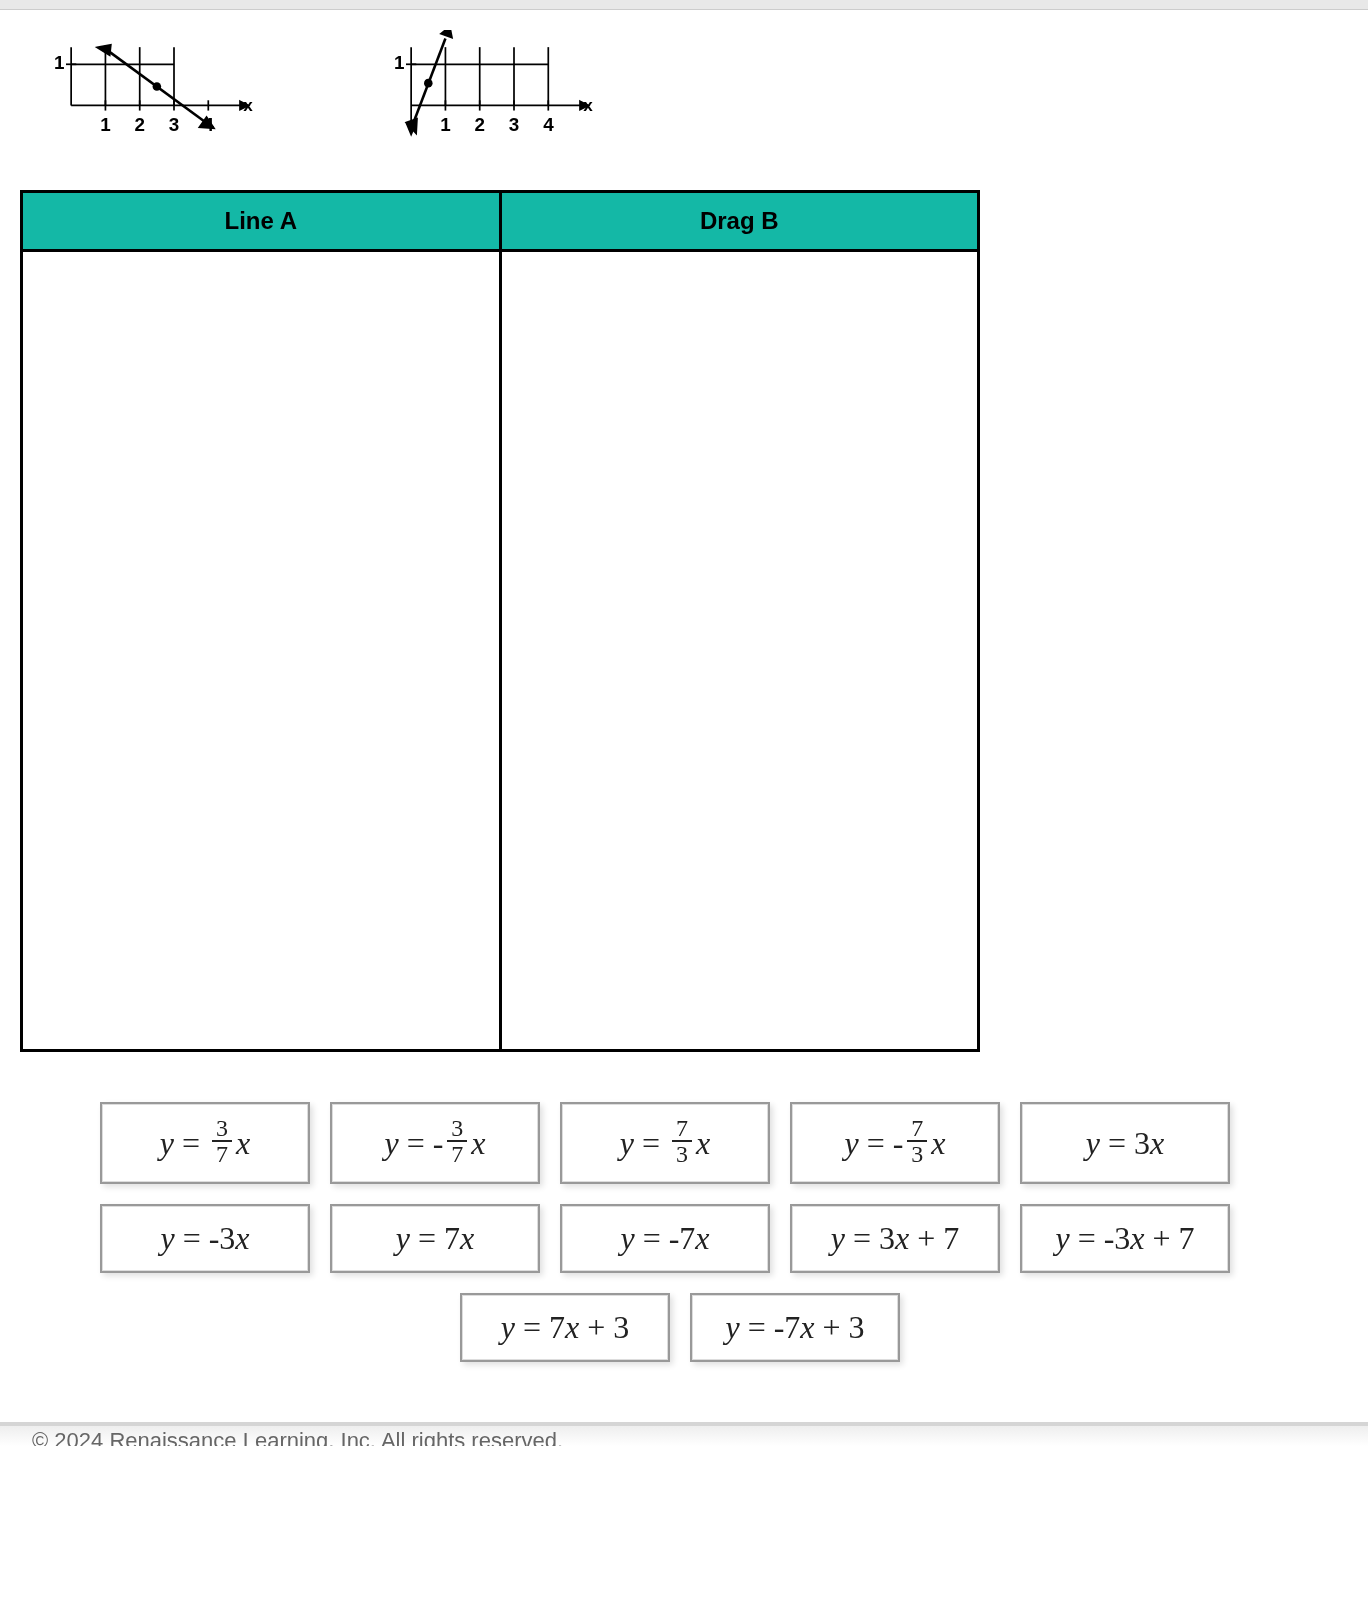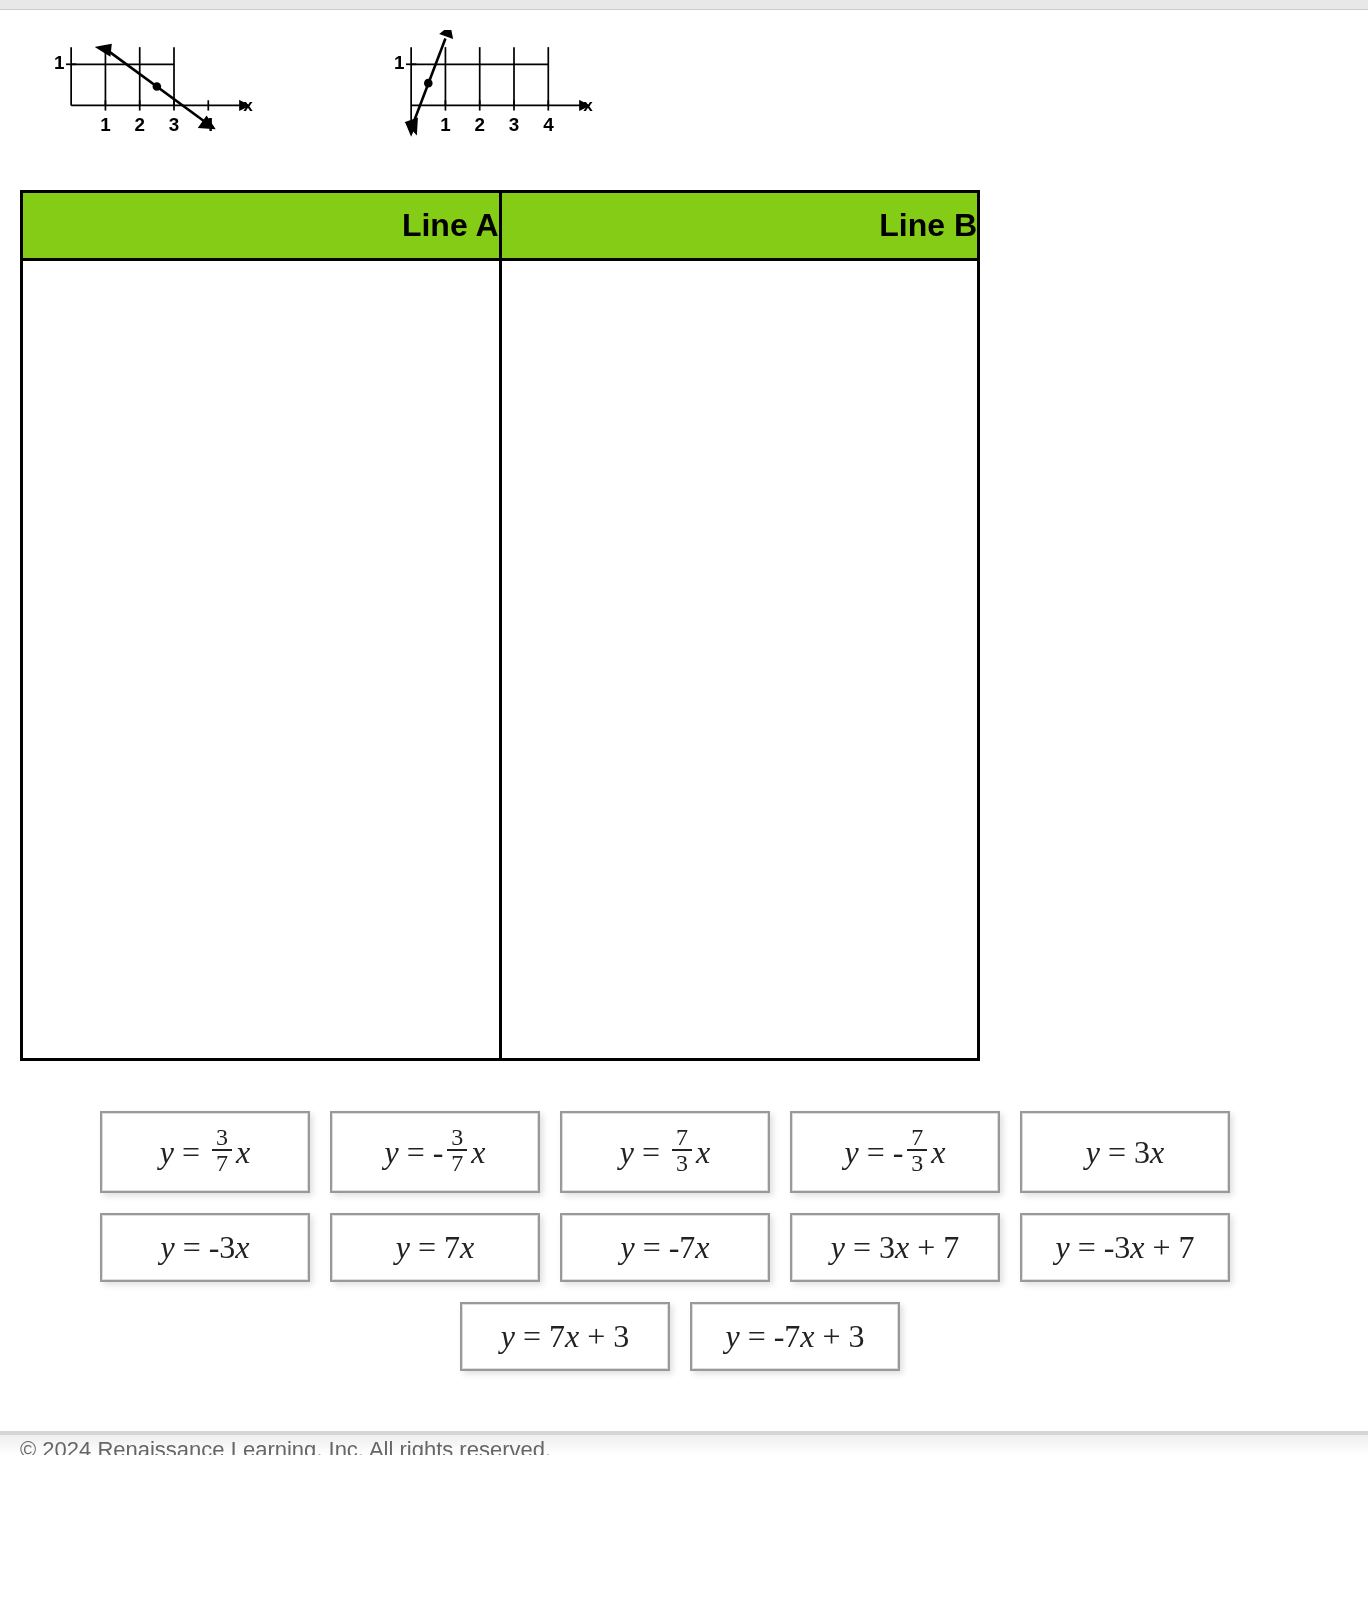--- a/index.html
+++ b/index.html
@@ -33,24 +33,24 @@
       color: #222;
       margin-bottom: 30px;
     }
     .dropzone-table {
       border-collapse: collapse;
       width: 100%;
     }
     .dropzone-table th {
       border: 3px solid #000;
       padding: 14px 0;
-      font-size: 32px;
+      font-size: 24px;
       font-weight: bold;
-      text-align: right;
-      background: #84cc16;
+      text-align: center;
+      background: #14b8a6;
     }
     .dropzone-table td {
       border: 3px solid #000;
       height: 800px;
       width: 50%;
       vertical-align: top;
       background: #fff;
     }
     .tiles-area {
       display: flex;
@@ -91,21 +91,21 @@
       vertical-align: middle;
       margin: 0 4px;
       position: relative;
       top: -2px;
     }
     .frac .num { border-bottom: 2px solid #222; padding: 0 4px; }
     .frac .den { padding: 0 4px; }
     .var { font-style: italic; }
     .footer {
       margin-top: 50px;
-      padding: 0 20px 0 20px;
+      padding: 0 20px 0 32px;
       color: #666;
       font-size: 22px;
       border-top: 4px solid #d5d5d5;
       padding-top: 2px;
       background: linear-gradient(#eee, #fff);
       height: 24px;
       overflow: hidden;
     }
     .row3-wrap {
       display: flex;
@@ -191,21 +191,21 @@
       <text x="238" y="94" font-size="20" font-family="Arial" font-weight="bold" text-anchor="end" transform="translate(2,0)">x</text>
     </svg>
 
   </div>
 
 
   <table class="dropzone-table" style="width:960px; margin-top:20px; margin-bottom:50px;">
     <thead>
       <tr>
         <th>Line A</th>
-        <th>Line B</th>
+        <th>Drag B</th>
       </tr>
     </thead>
     <tbody>
       <tr>
         <td></td>
         <td></td>
       </tr>
     </tbody>
   </table>
 

